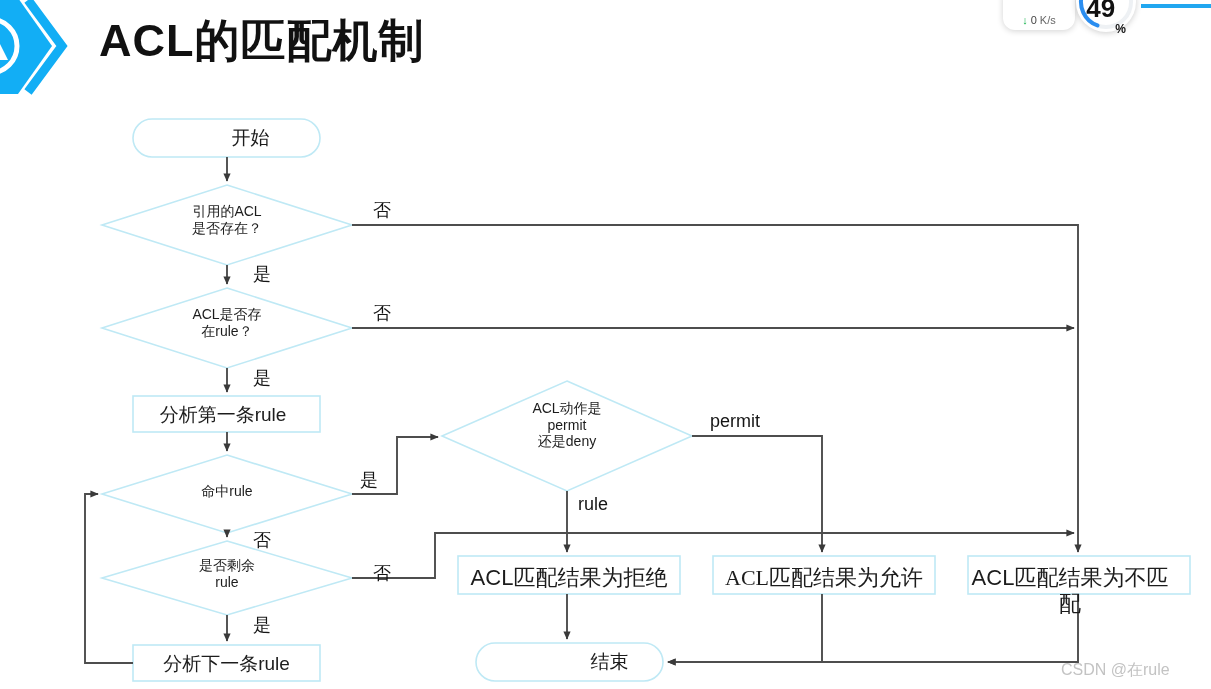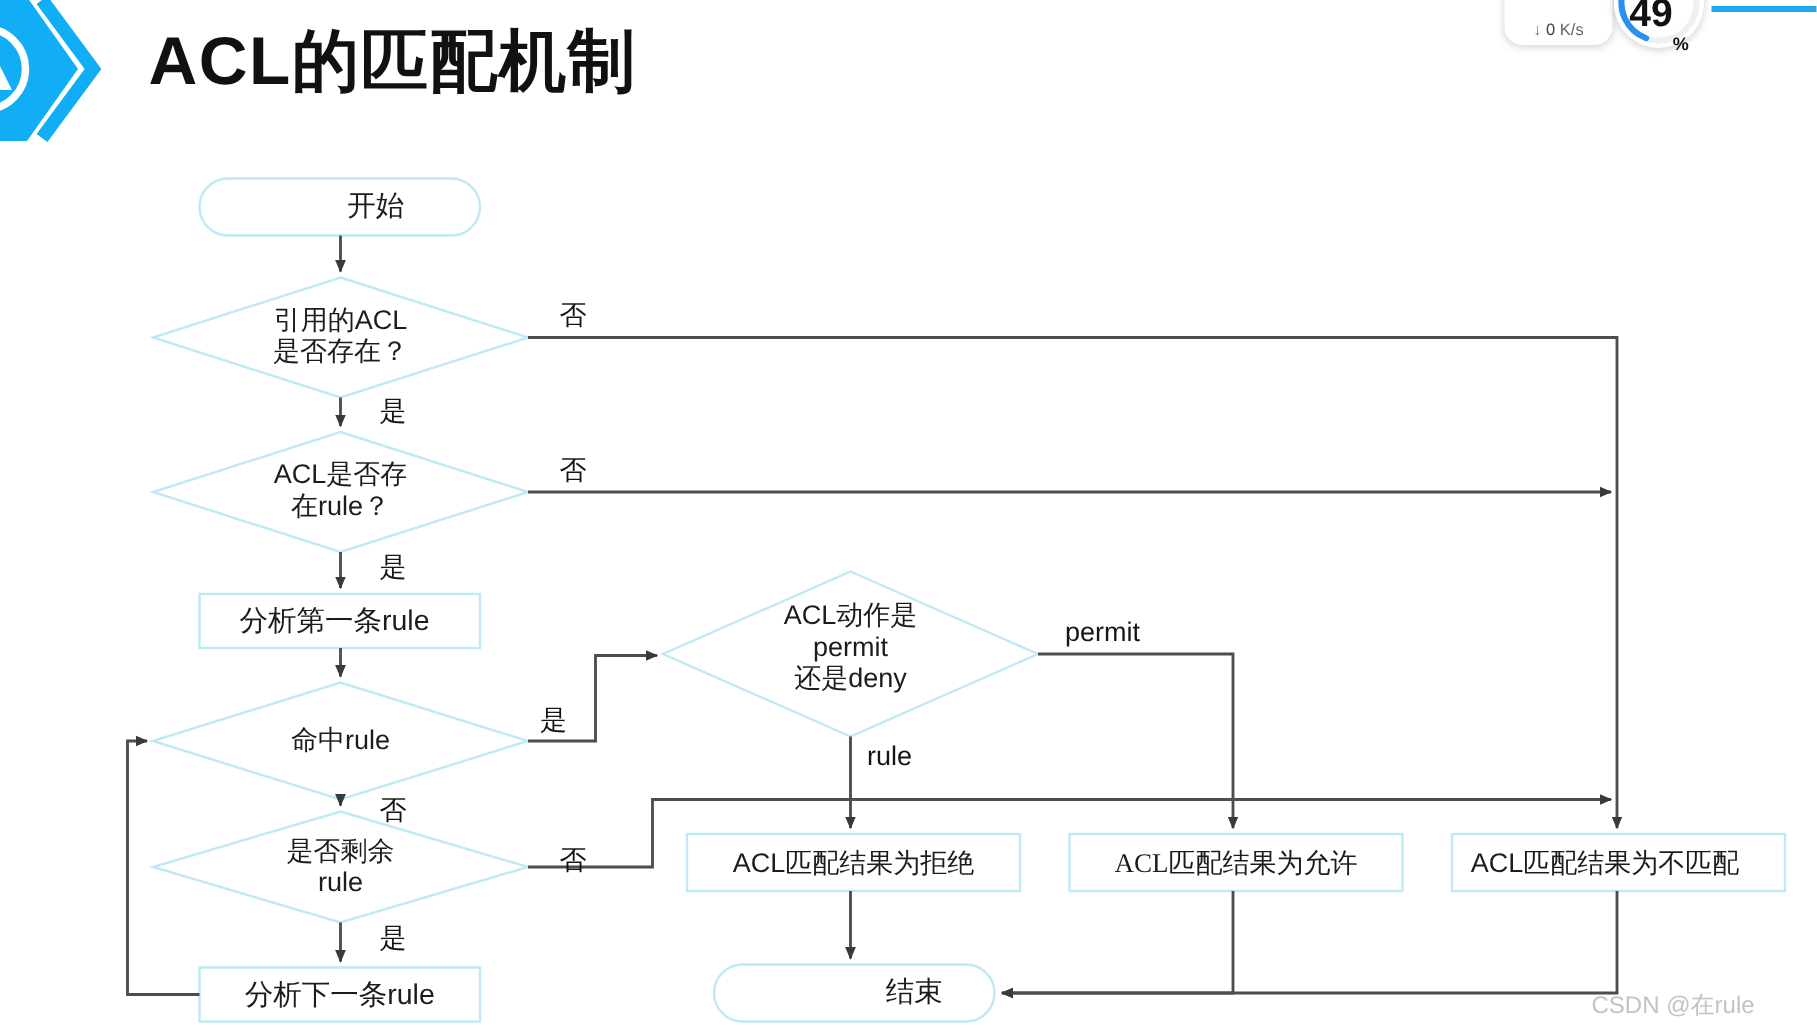--- a/index.html
+++ b/index.html
@@ -51,22 +51,22 @@
   
   #flow{position:absolute;left:0;top:0;width:1211px;height:689px;}
 
   
   .node-label{
     position:absolute;text-align:center;color:#1c1c1c;
     line-height:1.18;pointer-events:none;white-space:pre-line;
   }
   .n-term{font-size:19px;}
   .n-proc{font-size:19px;}
-  .n-dec{font-size:18px;}
-  .n-res{font-size:18px;}
+  .n-dec{font-size:14px;}
+  .n-res{font-size:22px;}
   .edge-label{position:absolute;font-size:18px;color:#151515;white-space:nowrap;}
   .edge-label.en{font-size:18px;}
 
   #watermark{
     position:absolute;left:1061px;top:660px;
     font-size:16px;color:#c3c3c3;white-space:nowrap;
   }
 </style>
 </head>
 <body>

